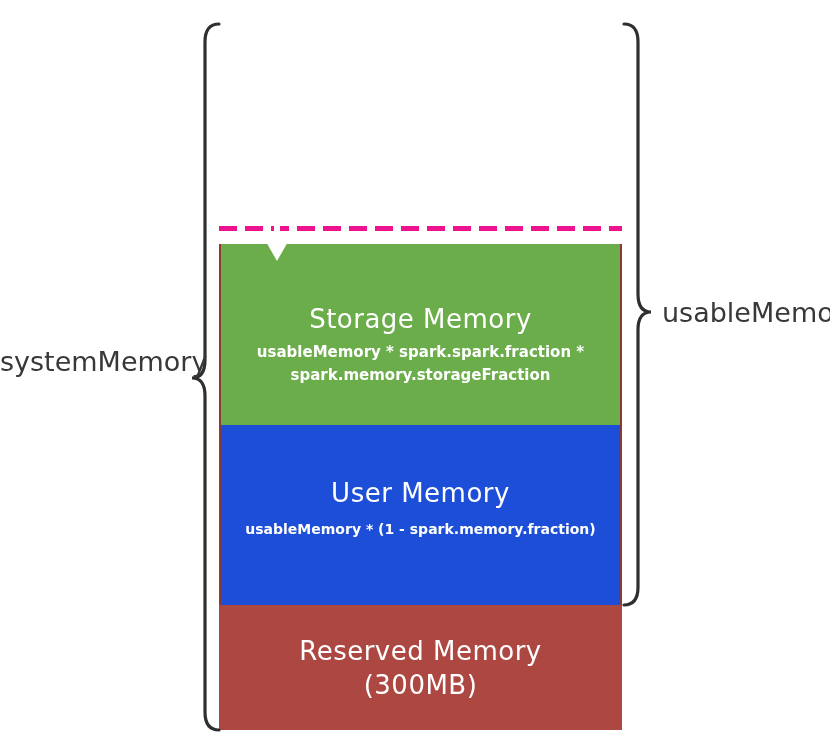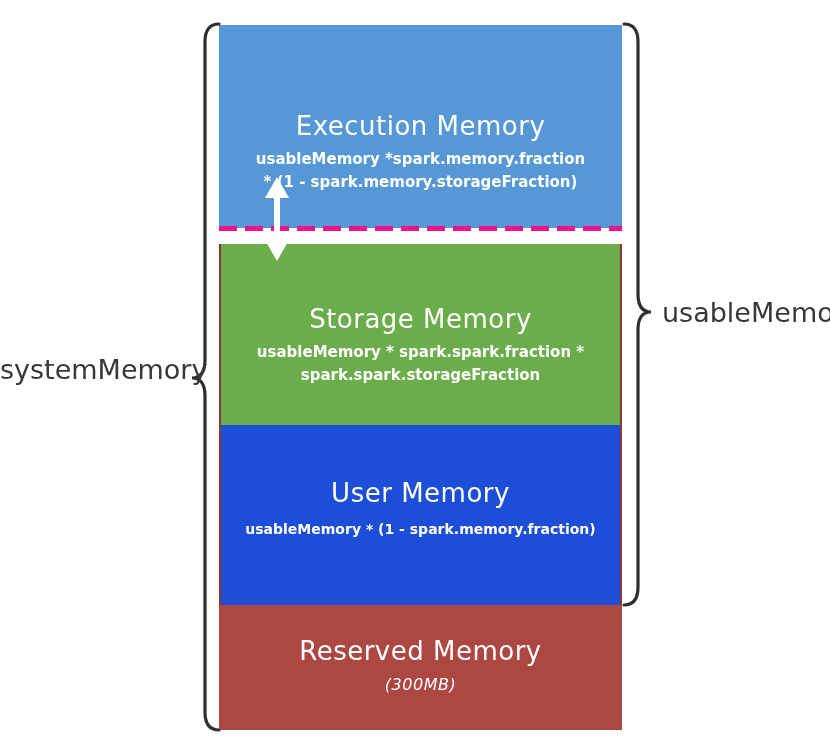--- a/index.html
+++ b/index.html
@@ -39,21 +39,21 @@
   }
   .formula {
     font-size: 15px;
     font-weight: bold;
     line-height: 23px;
     margin-top: 5px;
     white-space: nowrap;
   }
   .formula-line { line-height: 23px; }
   .formula-user { font-size: 14px; margin-top: 8px; }
-  .reserved-line2 { font-size: 16px; line-height: 34px; letter-spacing: 0.5px; font-style: italic; }
+  .reserved-line2 { font-size: 26px; line-height: 34px; letter-spacing: 0.5px; }
 
   
   .dashed-divider {
     position: absolute;
     left: 219px;
     top: 226px;
     width: 403px;
     height: 5px;
     background: repeating-linear-gradient(90deg,
       #ed128e 0px, #ed128e 18px,
@@ -79,41 +79,34 @@
 
   
   .side-label {
     position: absolute;
     font-size: 27px;
     line-height: 36px;
     color: #383838;
     white-space: nowrap;
     z-index: 6;
   }
-  .label-system { left: 0; top: 352px; width: 180px; text-align: right; }
+  .label-system { left: 0; top: 344px; width: 180px; text-align: right; }
   .label-usable { left: 662px; top: 295px; }
 </style>
 </head>
 <body>
 
 <div id="stage">
 
-  <div class="block block-execution" style="background-color: rgb(86, 151, 213);">
-    <div class="block-title">Execution Memory</div>
-    <div class="formula">
-      <div class="formula-line">usableMemory *spark.memory.fraction</div>
-      <div class="formula-line">* (1 - spark.memory.storageFraction)</div>
-    </div>
-  </div>
 
   <div class="block block-storage" style="background-color: rgb(108, 173, 75); border-color: rgb(138, 58, 50);">
     <div class="block-title">Storage Memory</div>
     <div class="formula">
       <div class="formula-line">usableMemory * spark.spark.fraction *</div>
-      <div class="formula-line">spark.spark.storageFraction</div>
+      <div class="formula-line">spark.memory.storageFraction</div>
     </div>
   </div>
 
   <div class="block block-user" style="background-color: #1d4ed8; border-color: rgb(138, 58, 50);">
     <div class="block-title">User Memory</div>
     <div class="formula formula-user">
       <div class="formula-line">usableMemory * (1 - spark.memory.fraction)</div>
     </div>
   </div>
 

